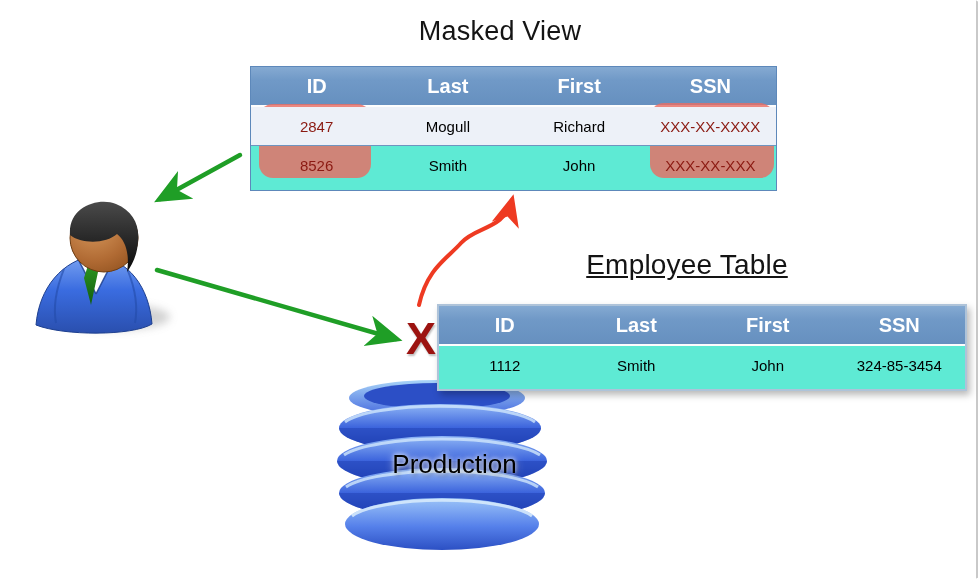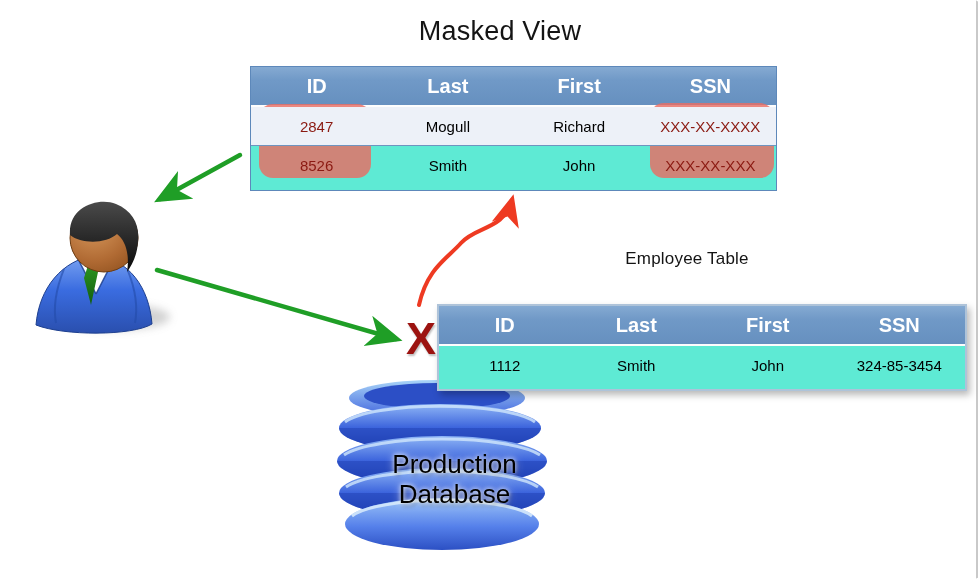--- a/index.html
+++ b/index.html
@@ -4,21 +4,21 @@
 <style>
   html,body{margin:0;padding:0;background:#ffffff;}
   .canvas{
     position:relative;width:980px;height:579px;background:#fff;overflow:hidden;
     font-family:"Liberation Sans",sans-serif;color:#000;border-radius:6px;
   }
   .frame-right{position:absolute;left:976px;top:0;width:2px;height:579px;background:#c9c9c9;}
 
   .title{position:absolute;text-align:center;color:#141414;letter-spacing:.2px;}
   .masked-title{left:250px;top:16px;width:500px;font-size:27px;}
-  .emp-title{left:437px;top:249px;width:500px;font-size:17px;}
+  .emp-title{left:437px;top:249px;width:500px;font-size:28px;text-decoration:underline;}
 
   .tbl{position:absolute;background:#5eead4;z-index:2;}
   .tbl table{border-collapse:separate;border-spacing:0;table-layout:fixed;width:100%;}
   .tbl th{
     background:linear-gradient(180deg,#85aad2 0%,#7099c7 35%,#6690bf 100%);
     color:#fff;font-weight:bold;font-size:20px;height:36px;text-align:center;
     border-bottom:2px solid #fdfdfd;
   }
   .tbl td{height:36px;text-align:center;font-size:15px;position:relative;}
   .tbl tbody tr.alt td{background:#edf1f8;}
@@ -172,21 +172,20 @@
           <td>Smith</td>
           <td>John</td>
           <td>324-85-3454</td>
         </tr>
       </tbody>
     </table>
   </div>
 
   <div class="db-label">
     <div>Production</div>
-    <div>Database</div>
   </div>
 
   <div class="xmark">X</div>
 
   <svg class="layer overlay" width="980" height="579" viewBox="0 0 980 579">
     <defs>
       <marker id="ga" markerWidth="9" markerHeight="8" refX="6.5" refY="3.5" orient="auto" markerUnits="strokeWidth">
         <path d="M0,0 L8,3.5 L0,7 L2.2,3.5 Z" fill="#1f9e26"></path>
       </marker>
       <marker id="ra" markerWidth="9" markerHeight="8" refX="6.5" refY="3.5" orient="auto" markerUnits="strokeWidth">

